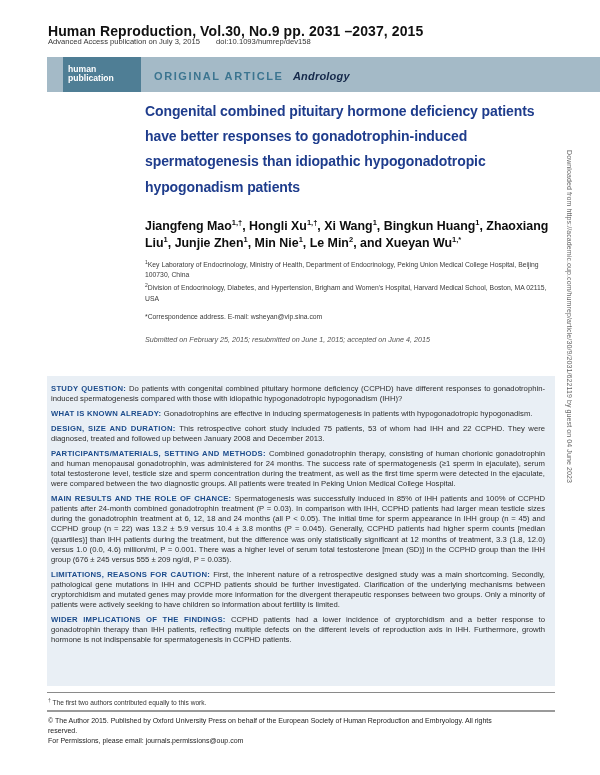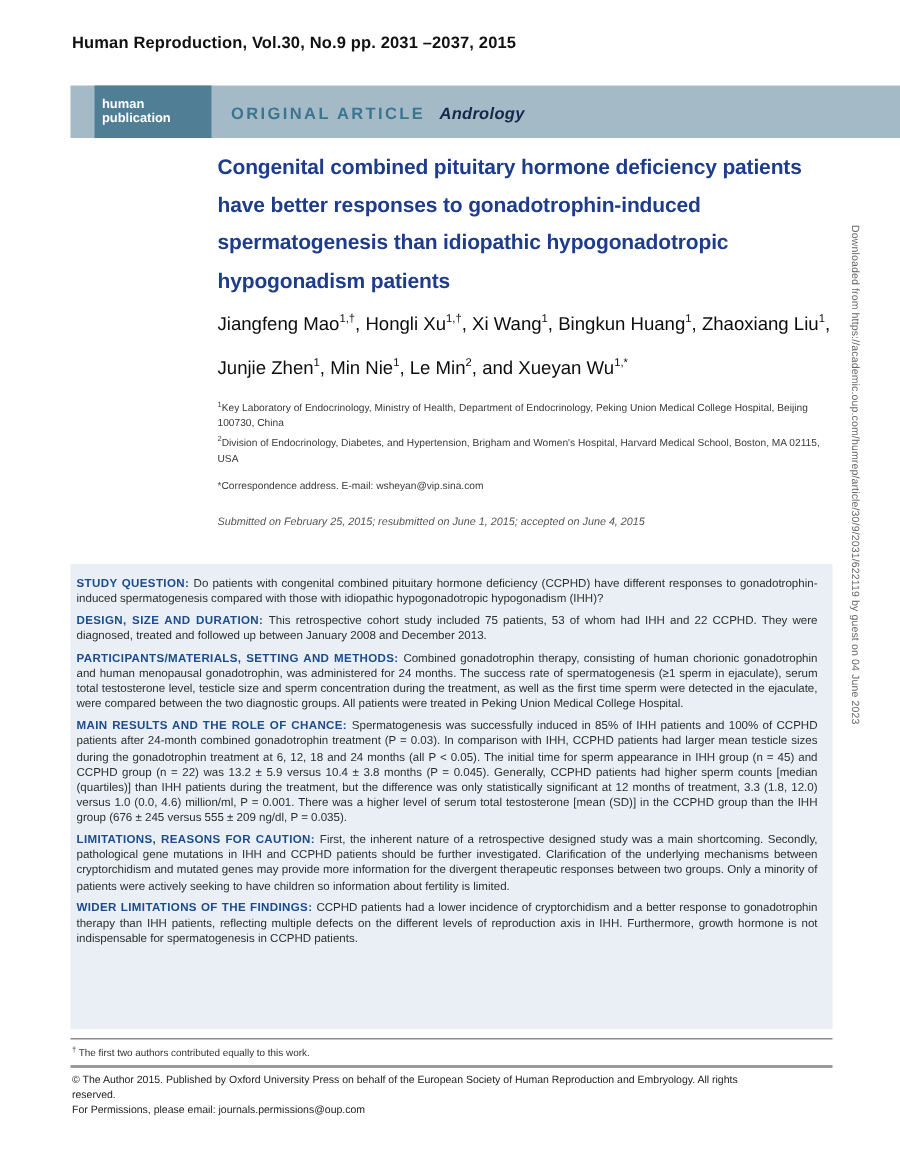--- a/index.html
+++ b/index.html
@@ -9,33 +9,33 @@
     --category-text:#14284a;
     --title-blue:#1e3c8c;
     --abstract-bg:#e9eff5;
     --abstract-label:#1c4c8c;
   }
   *{box-sizing:border-box;}
   html,body{margin:0;padding:0;background:#ffffff;}
   body{width:600px;height:775px;font-family:"Liberation Sans",sans-serif;position:relative;overflow:hidden;}
   .page{position:absolute;inset:0;background:#fff;}
 
-  .cite{position:absolute;left:48px;top:23px;font-size:11px;font-weight:bold;color:#111;letter-spacing:.1px;}
+  .cite{position:absolute;left:48px;top:23px;font-size:14px;font-weight:bold;color:#111;letter-spacing:.1px;}
   .access{position:absolute;left:48px;top:37px;font-size:7.6px;color:#333;}
   .access .doi{margin-left:14px;}
 
   .banner{position:absolute;left:47px;top:57px;width:560px;height:35px;background:var(--banner-bg);display:flex;align-items:stretch;}
   .logo-box{margin-left:16px;width:78px;background:var(--logo-bg);color:#fff;font-weight:bold;font-size:8.6px;line-height:9px;padding:8px 0 0 5px;}
   .banner-text{align-self:center;margin-left:13px;white-space:nowrap;}
   .orig{font-size:11px;font-weight:bold;letter-spacing:1.6px;color:var(--article-type-text);}
   .cat{font-size:11px;font-weight:bold;font-style:italic;color:var(--category-text);margin-left:5px;letter-spacing:.2px;}
 
   .col{position:absolute;left:145px;top:99px;width:411px;}
   .title{margin:0;font-size:14px;line-height:25.2px;font-weight:bold;color:var(--title-blue);letter-spacing:-.1px;}
-  .authors{margin-top:0;font-size:12.4px;font-weight:normal;color:#0d0d0d;line-height:25px;}
+  .authors{margin-top:16px;font-size:12.4px;font-weight:bold;color:#0d0d0d;line-height:14px;}
   .authors sup{font-size:7.5px;}
   .affils{margin-top:7px;font-size:6.8px;color:#3a3a3a;line-height:10px;}
   .affils sup{font-size:5px;}
   .corr{margin-top:9px;font-size:6.8px;color:#3a3a3a;}
   .history{margin-top:15px;font-size:7.2px;font-style:italic;color:#555;}
 
   .abstract{position:absolute;left:47px;top:376px;width:508px;height:310px;background:var(--abstract-bg);padding:8px 10px 6px 4px;overflow:hidden;}
   .abs-sec{margin:0 0 4.5px 0;font-size:7.7px;line-height:10.2px;text-align:justify;color:#2e2e2e;}
   .abs-label{font-weight:bold;color:var(--abstract-label);letter-spacing:.25px;}
 
@@ -47,20 +47,24 @@
 
   .watermark{position:absolute;left:566px;top:150px;height:460px;writing-mode:vertical-rl;font-size:7px;color:#666;letter-spacing:.1px;white-space:nowrap;}
 </style>
 </head>
 <body>
 
 <div class="page">
 
   <div class="cite">Human Reproduction, Vol.30, No.9 pp. 2031 –2037, 2015</div>
 
+  <div class="access">
+    <span>Advanced Access publication on July 3, 2015</span>
+    <span class="doi">doi:10.1093/humrep/dev158</span>
+  </div>
 
   <div class="banner">
     <div class="logo-box">
       <div>human</div>
       <div>publication</div>
     </div>
     <div class="banner-text">
       <span class="orig">ORIGINAL ARTICLE</span>
       <span class="cat">Andrology</span>
     </div>
@@ -72,25 +76,26 @@
     <div class="affils" id="affils">
         <div><sup>1</sup>Key Laboratory of Endocrinology, Ministry of Health, Department of Endocrinology, Peking Union Medical College Hospital, Beijing 100730, China</div>
         <div><sup>2</sup>Division of Endocrinology, Diabetes, and Hypertension, Brigham and Women's Hospital, Harvard Medical School, Boston, MA 02115, USA</div>
       </div>
     <div class="corr">*Correspondence address. E-mail: wsheyan@vip.sina.com</div>
     <div class="history">Submitted on February 25, 2015; resubmitted on June 1, 2015; accepted on June 4, 2015</div>
   </div>
 
   <section class="abstract" id="abstract">
       <p class="abs-sec"><span class="abs-label">STUDY QUESTION: </span><span>Do patients with congenital combined pituitary hormone deficiency (CCPHD) have different responses to gonadotrophin-induced spermatogenesis compared with those with idiopathic hypogonadotropic hypogonadism (IHH)?</span></p>
+      <p class="abs-sec"><span class="abs-label">WHAT IS KNOWN ALREADY: </span><span>Gonadotrophins are effective in inducing spermatogenesis in patients with hypogonadotropic hypogonadism.</span></p>
       <p class="abs-sec"><span class="abs-label">DESIGN, SIZE AND DURATION: </span><span>This retrospective cohort study included 75 patients, 53 of whom had IHH and 22 CCPHD. They were diagnosed, treated and followed up between January 2008 and December 2013.</span></p>
       <p class="abs-sec"><span class="abs-label">PARTICIPANTS/MATERIALS, SETTING AND METHODS: </span><span>Combined gonadotrophin therapy, consisting of human chorionic gonadotrophin and human menopausal gonadotrophin, was administered for 24 months. The success rate of spermatogenesis (≥1 sperm in ejaculate), serum total testosterone level, testicle size and sperm concentration during the treatment, as well as the first time sperm were detected in the ejaculate, were compared between the two diagnostic groups. All patients were treated in Peking Union Medical College Hospital.</span></p>
       <p class="abs-sec"><span class="abs-label">MAIN RESULTS AND THE ROLE OF CHANCE: </span><span>Spermatogenesis was successfully induced in 85% of IHH patients and 100% of CCPHD patients after 24-month combined gonadotrophin treatment (P = 0.03). In comparison with IHH, CCPHD patients had larger mean testicle sizes during the gonadotrophin treatment at 6, 12, 18 and 24 months (all P &lt; 0.05). The initial time for sperm appearance in IHH group (n = 45) and CCPHD group (n = 22) was 13.2 ± 5.9 versus 10.4 ± 3.8 months (P = 0.045). Generally, CCPHD patients had higher sperm counts [median (quartiles)] than IHH patients during the treatment, but the difference was only statistically significant at 12 months of treatment, 3.3 (1.8, 12.0) versus 1.0 (0.0, 4.6) million/ml, P = 0.001. There was a higher level of serum total testosterone [mean (SD)] in the CCPHD group than the IHH group (676 ± 245 versus 555 ± 209 ng/dl, P = 0.035).</span></p>
       <p class="abs-sec"><span class="abs-label">LIMITATIONS, REASONS FOR CAUTION: </span><span>First, the inherent nature of a retrospective designed study was a main shortcoming. Secondly, pathological gene mutations in IHH and CCPHD patients should be further investigated. Clarification of the underlying mechanisms between cryptorchidism and mutated genes may provide more information for the divergent therapeutic responses between two groups. Only a minority of patients were actively seeking to have children so information about fertility is limited.</span></p>
-      <p class="abs-sec"><span class="abs-label">WIDER LIMITATIONS OF THE FINDINGS: </span><span>CCPHD patients had a lower incidence of cryptorchidism and a better response to gonadotrophin therapy than IHH patients, reflecting multiple defects on the different levels of reproduction axis in IHH. Furthermore, growth hormone is not indispensable for spermatogenesis in CCPHD patients.</span></p>
+      <p class="abs-sec"><span class="abs-label">WIDER IMPLICATIONS OF THE FINDINGS: </span><span>CCPHD patients had a lower incidence of cryptorchidism and a better response to gonadotrophin therapy than IHH patients, reflecting multiple defects on the different levels of reproduction axis in IHH. Furthermore, growth hormone is not indispensable for spermatogenesis in CCPHD patients.</span></p>
     </section>
 
   <div class="footnote-rule"></div>
   <div class="footnote">
     <sup>†</sup>
     <span>The first two authors contributed equally to this work.</span>
   </div>
 
   <div class="copy-rule"></div>
   <div class="copyright">

